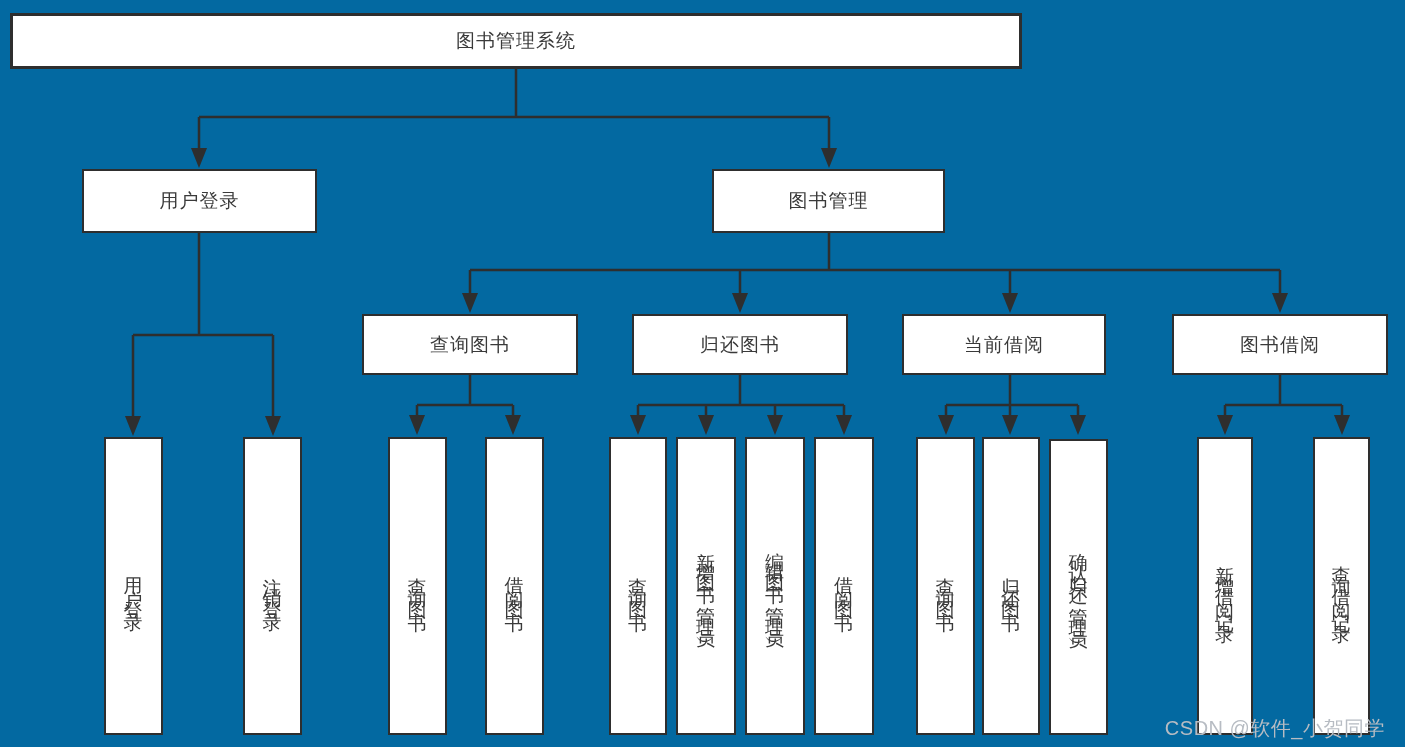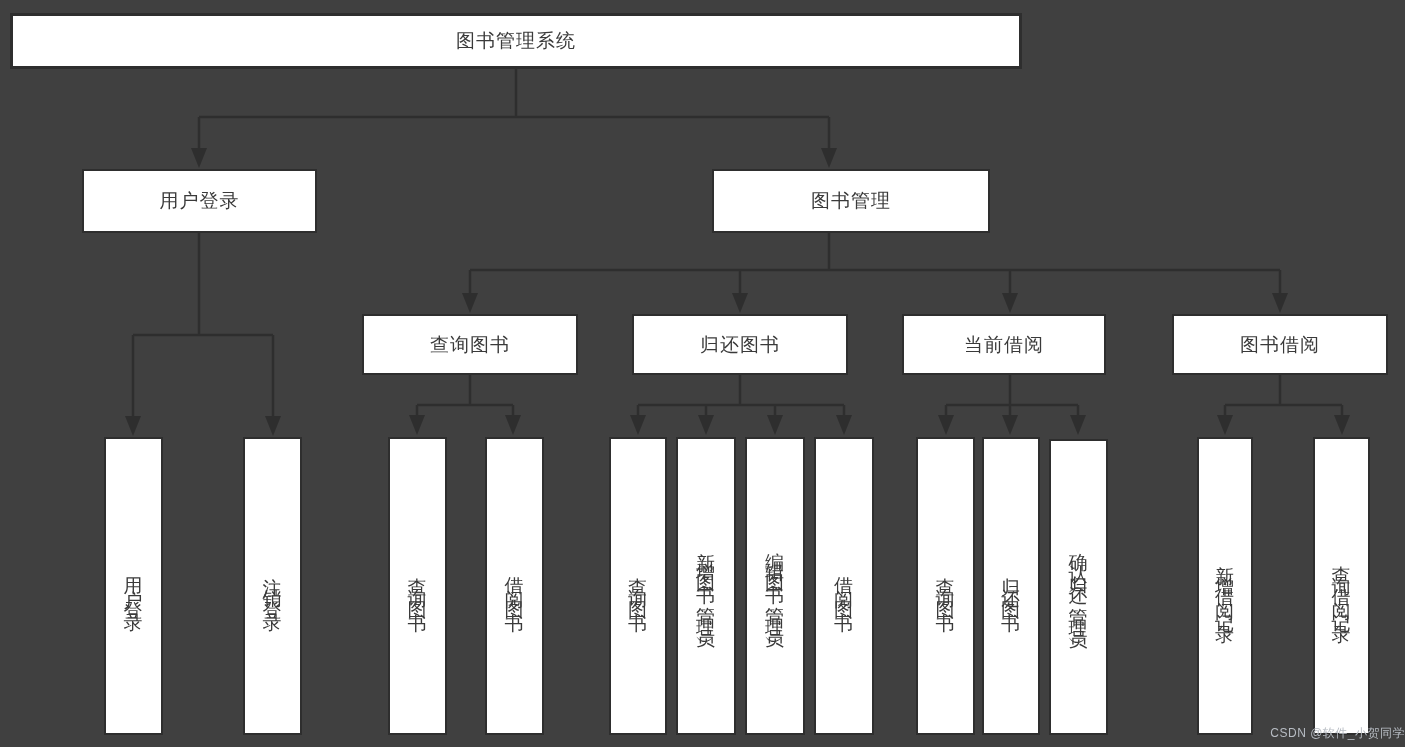--- a/index.html
+++ b/index.html
@@ -1,33 +1,33 @@
 <!DOCTYPE html>
 <html><head>
 <meta charset="utf-8">
 <style>
   html,body { margin:0; padding:0; background:#ffffff; }
   body { width:1405px; height:747px; font-family:"Liberation Sans","DejaVu Sans",sans-serif; }
-  #stage { position:relative; width:1405px; height:747px; background:#404040; overflow:hidden; }
+  #stage { position:relative; width:1405px; height:747px; background:#0369a1; overflow:hidden; }
   #wires { position:absolute; left:0; top:0; width:1405px; height:747px; }
   #wires path { stroke:#2e2e2e; stroke-width:2.5; fill:none; }
   #wires polygon { fill:#2e2e2e; stroke:none; }
   .hbox, .vbox {
     position:absolute; box-sizing:border-box; background:#ffffff;
     border:2.5px solid #2e2e2e; display:flex; align-items:center; justify-content:center;
   }
   .hbox { font-size:19px; color:#3a3a3a; letter-spacing:1px; }
   .hbox.root { border-width:3px; }
   .vtext {
     writing-mode:vertical-rl; text-orientation:mixed; line-height:1;
     font-size:19px; letter-spacing:12px; color:#3a3a3a;
   }
   .vbox.vm .vtext { letter-spacing:11px; }
   .watermark {
-    position:absolute; right:0; bottom:5px; font-size:12px; color:#b7bcc3;
+    position:absolute; right:20px; bottom:5px; font-size:20px; color:#b7bcc3;
     letter-spacing:0.5px; z-index:5; white-space:nowrap;
   }
 </style>
 </head>
 <body>
 
 <div id="stage">
 
   <svg id="wires" viewBox="0 0 1405 747" xmlns="http://www.w3.org/2000/svg">
 
@@ -79,21 +79,21 @@
     </g>
   </svg>
 
   <div class="hbox root" style="left:10px;top:13px;width:1012px;height:56px">
     <span>图书管理系统</span>
   </div>
 
   <div class="hbox" style="left:82px;top:169px;width:235px;height:64px">
     <span>用户登录</span>
   </div>
-  <div class="hbox" style="left:712px;top:169px;width:278px;height:64px">
+  <div class="hbox" style="left:712px;top:169px;width:233px;height:64px">
     <span>图书管理</span>
   </div>
 
   <div class="hbox" style="left:362px;top:314px;width:216px;height:61px">
     <span>查询图书</span>
   </div>
   <div class="hbox" style="left:632px;top:314px;width:216px;height:61px">
     <span>归还图书</span>
   </div>
   <div class="hbox" style="left:902px;top:314px;width:204px;height:61px">

